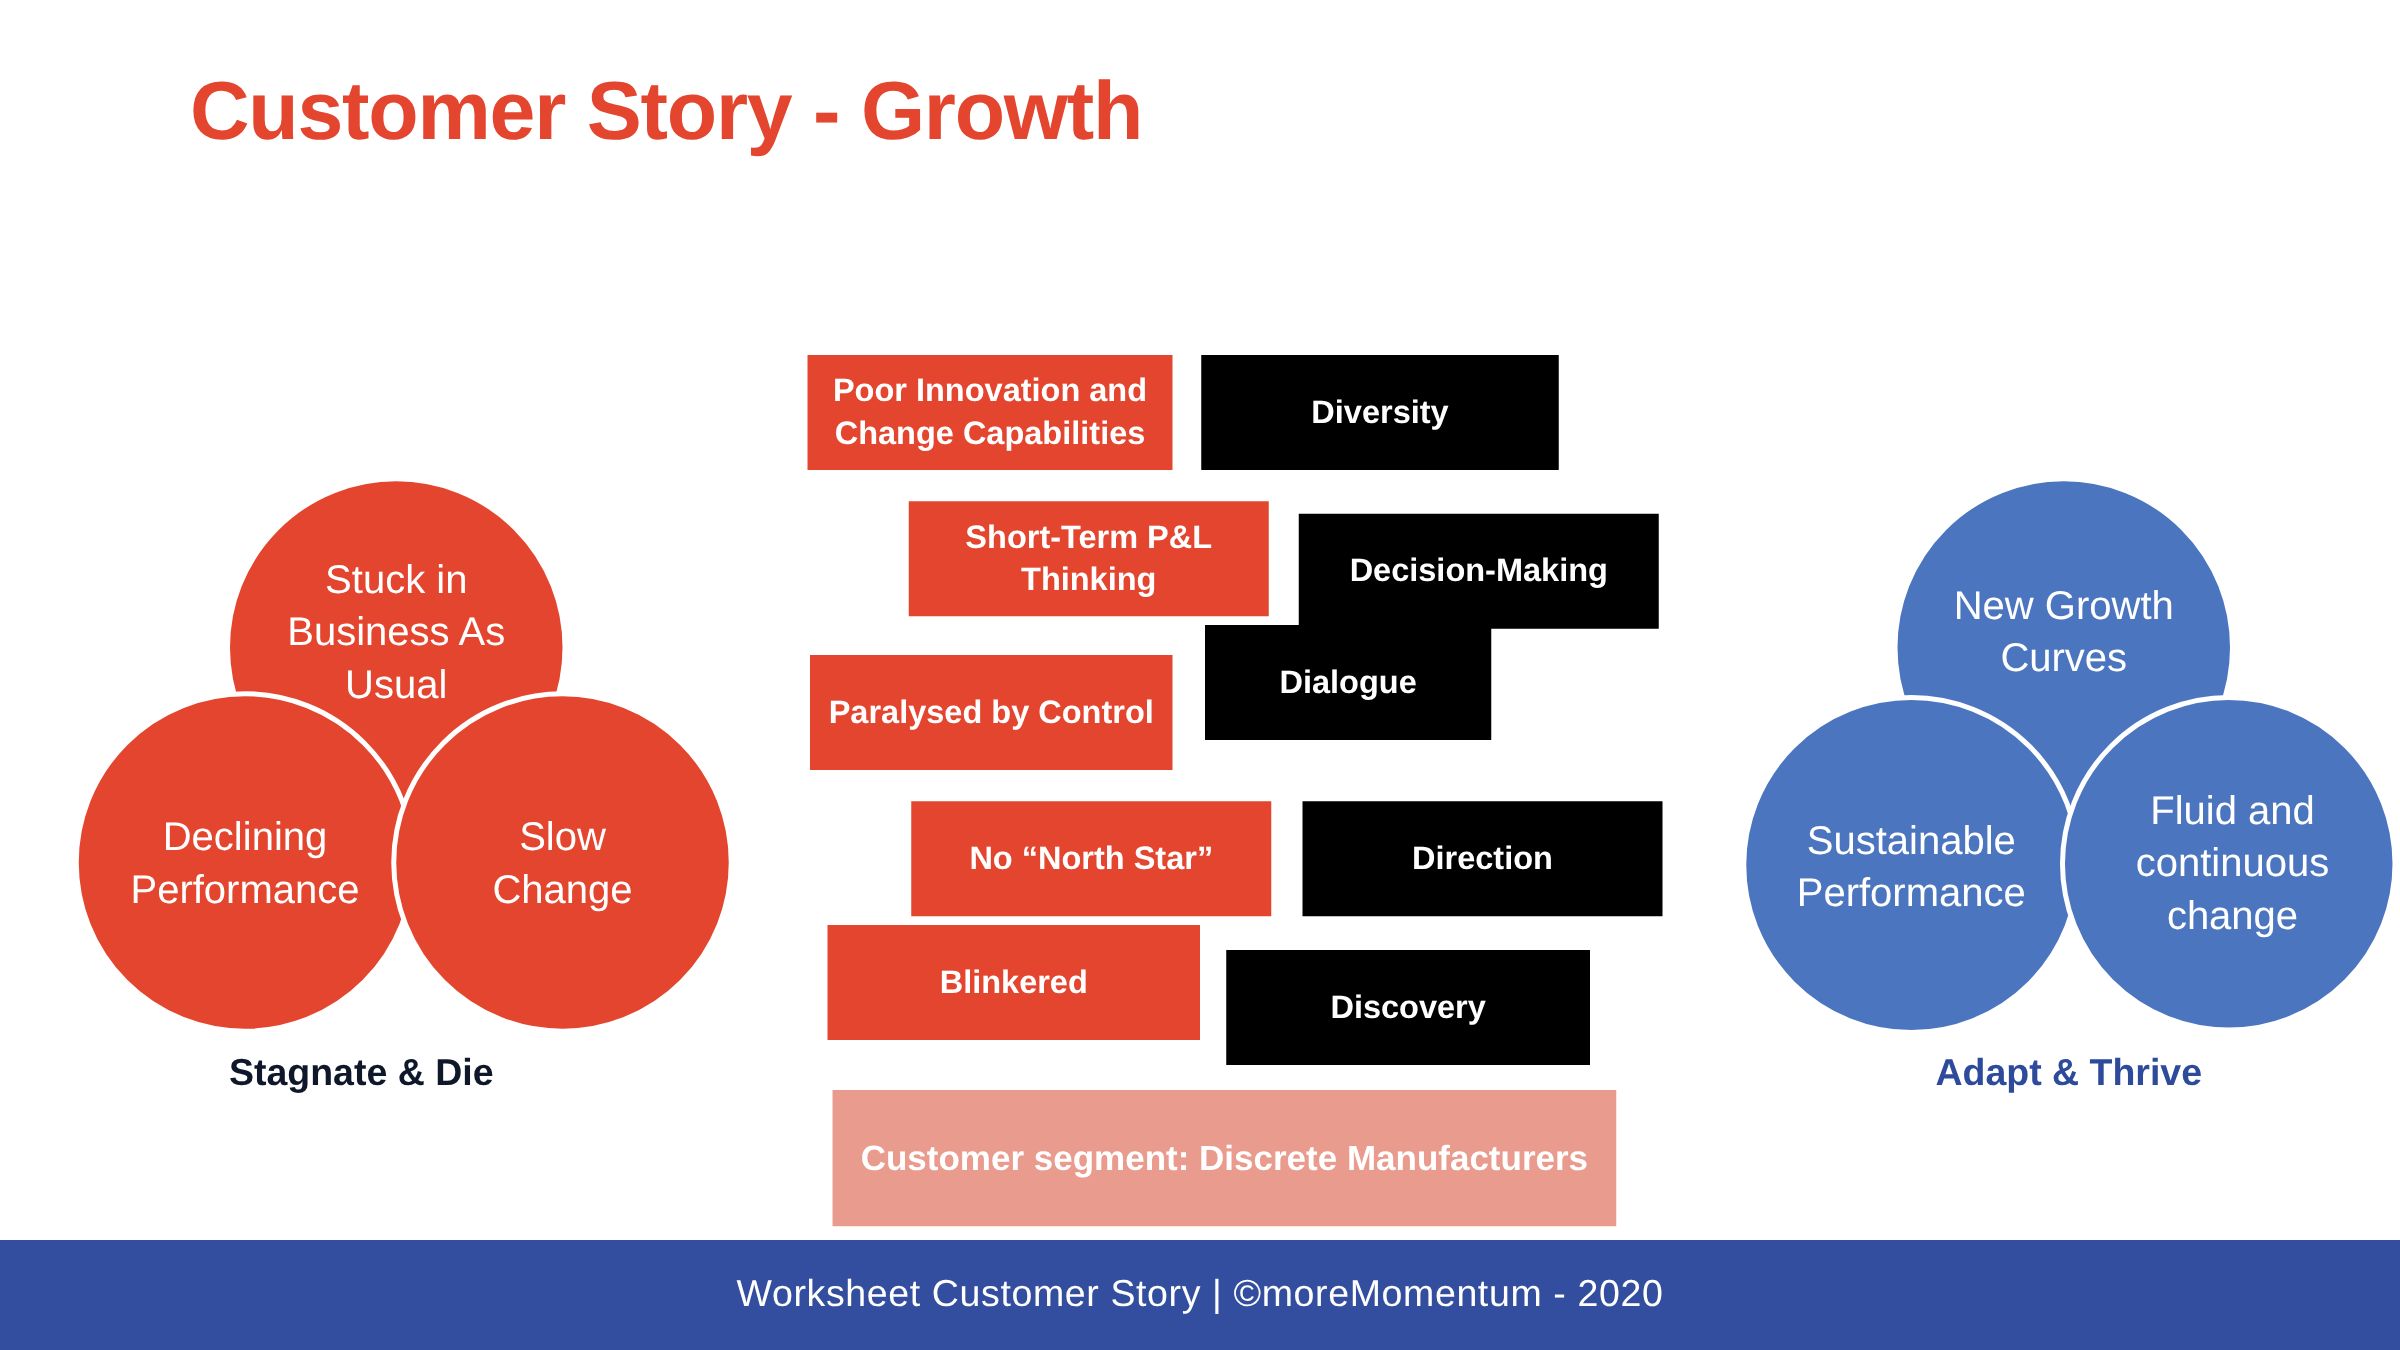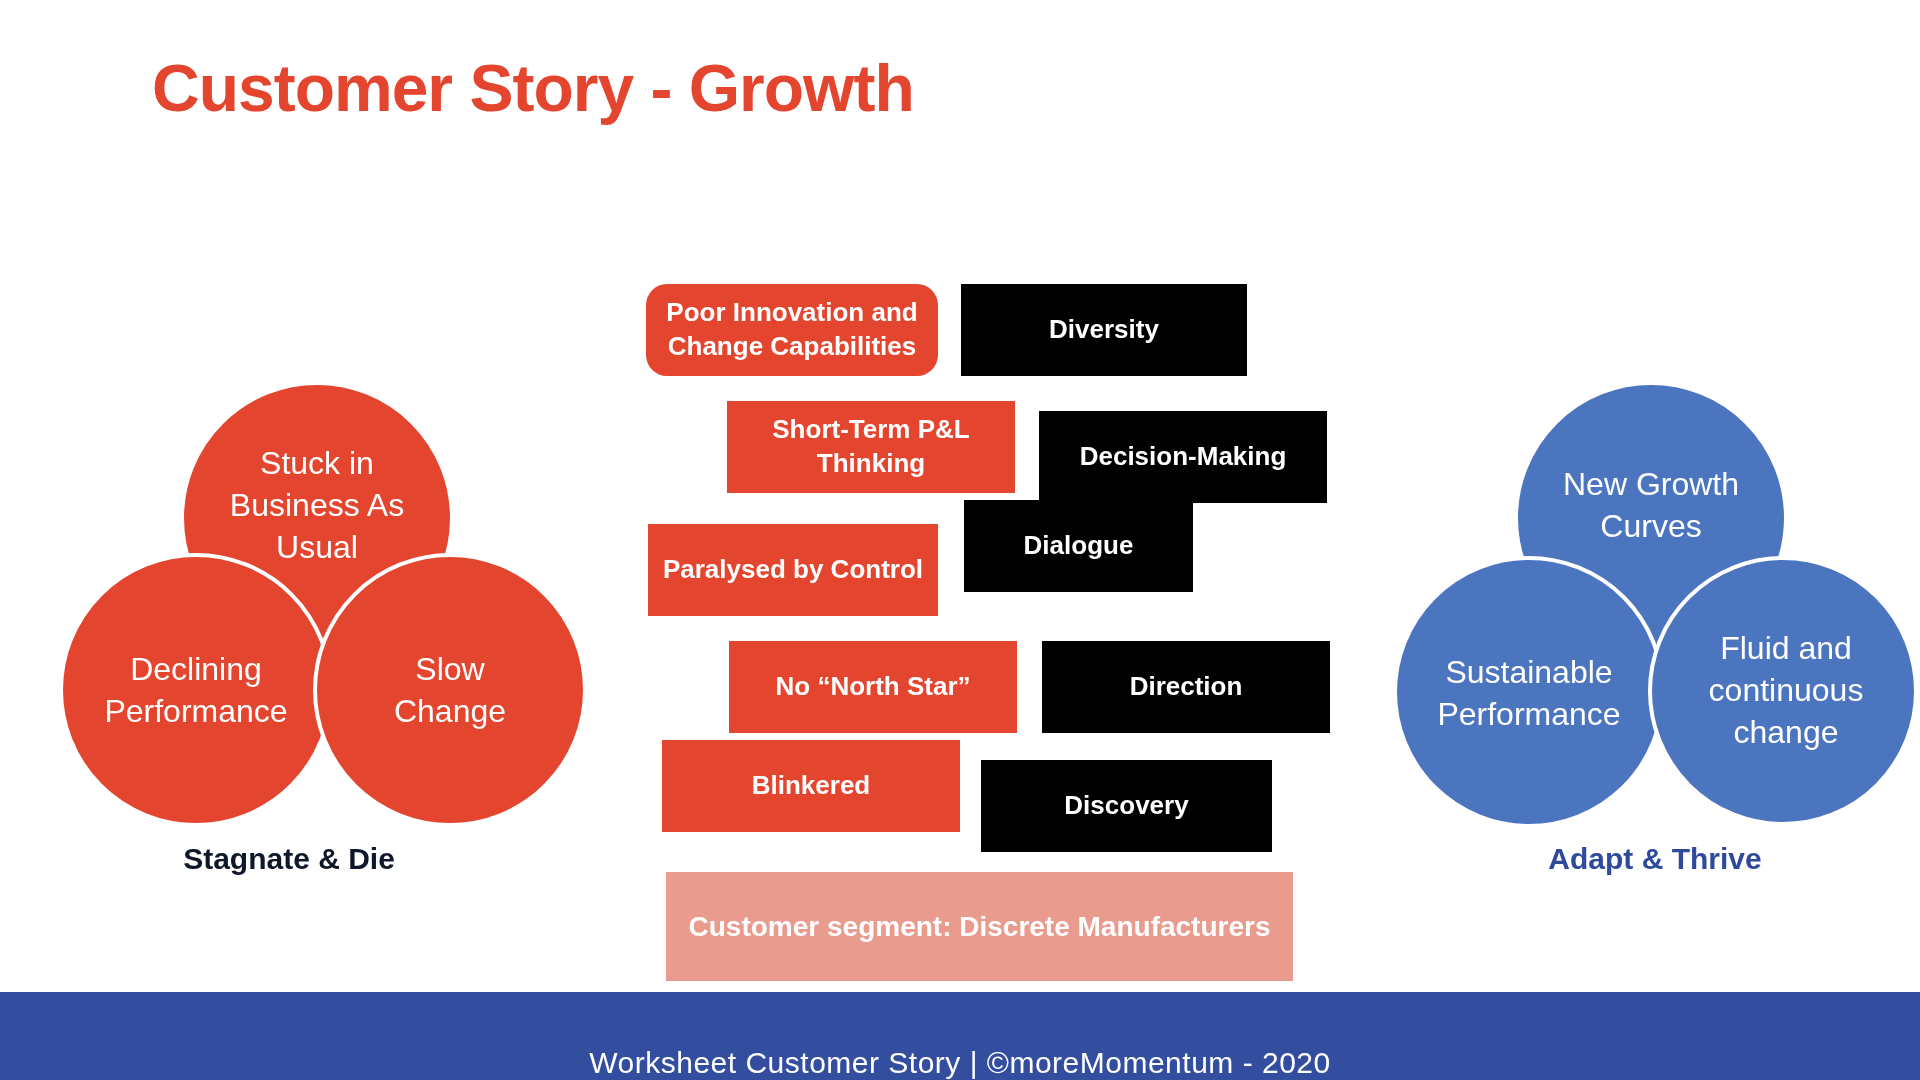--- a/index.html
+++ b/index.html
@@ -46,21 +46,21 @@
 
   .summary-box {
     position:absolute; left:666px; top:872px; width:627px; height:109px;
     background:#E99B8E; color:#fff; display:flex; flex-direction:row;
     align-items:center; justify-content:space-evenly; text-align:center;
     font-size:28px; font-weight:700; padding:4px 10px;
   }
 
   .footer-bar {
     position:absolute; left:0; top:992px; width:1920px; height:88px;
-    background:#334E9F; display:flex; align-items:flex-end; justify-content:center;
+    background:#334E9F; display:flex; align-items:center; justify-content:center;
   }
   .footer-text { color:#fff; font-size:30px; font-weight:400; letter-spacing:0.5px; }
 
   
   #c-l-top   { left:180px;  top:381px; width:274px; height:274px; }
   #c-l-left  { left:59px;   top:553px; width:274px; height:274px; }
   #c-l-right { left:313px;  top:553px; width:274px; height:274px; }
   #t-l-top   { left:217px;  top:400px; width:200px; height:210px; }
   #t-l-left  { left:91px;   top:570px; width:210px; height:240px; }
   #t-l-right { left:385px;  top:570px; width:130px; height:240px; }
@@ -69,21 +69,21 @@
   
   #c-r-top   { left:1514px; top:381px; width:274px; height:274px; }
   #c-r-left  { left:1393px; top:556px; width:272px; height:272px; }
   #c-r-right { left:1648px; top:556px; width:270px; height:270px; }
   #t-r-top   { left:1556px; top:400px; width:190px; height:210px; }
   #t-r-left  { left:1424px; top:573px; width:210px; height:240px; }
   #t-r-right { left:1696px; top:570px; width:180px; height:240px; }
   #lbl-right { left:1505px; top:842px; }
 
   
-  #p1 { left:646px;  top:284px; width:292px;border-radius:21px; }
+  #p1 { left:646px;  top:284px; width:292px; }
   #g1 { left:961px;  top:284px; width:286px; }
   #p2 { left:727px;  top:401px; width:288px; }
   #g2 { left:1039px; top:401px; width:288px;margin-top:10px; }
   #p3 { left:648px;  top:524px; width:290px; }
   #g3 { left:964px;  top:500px; width:229px; }
   #p4 { left:729px;  top:641px; width:288px; }
   #g4 { left:1042px; top:641px; width:288px; }
   #p5 { left:662px;  top:740px; width:298px; }
   #g5 { left:981px;  top:760px; width:291px; }
 </style>

